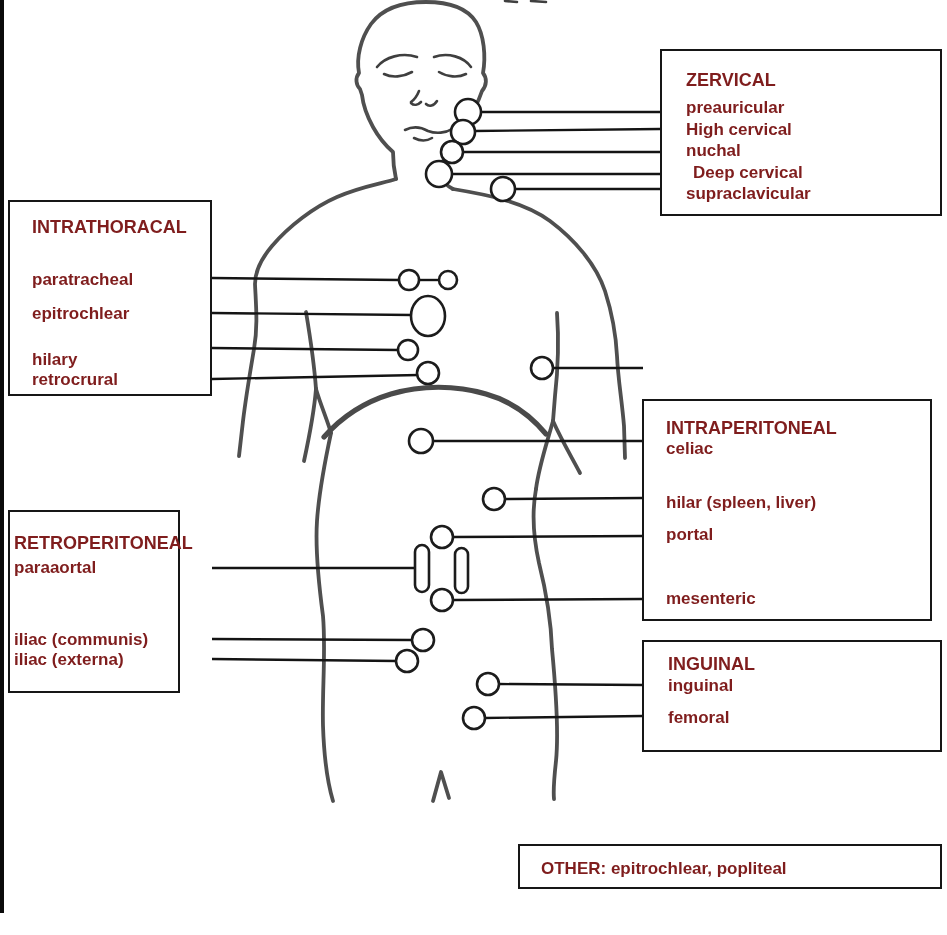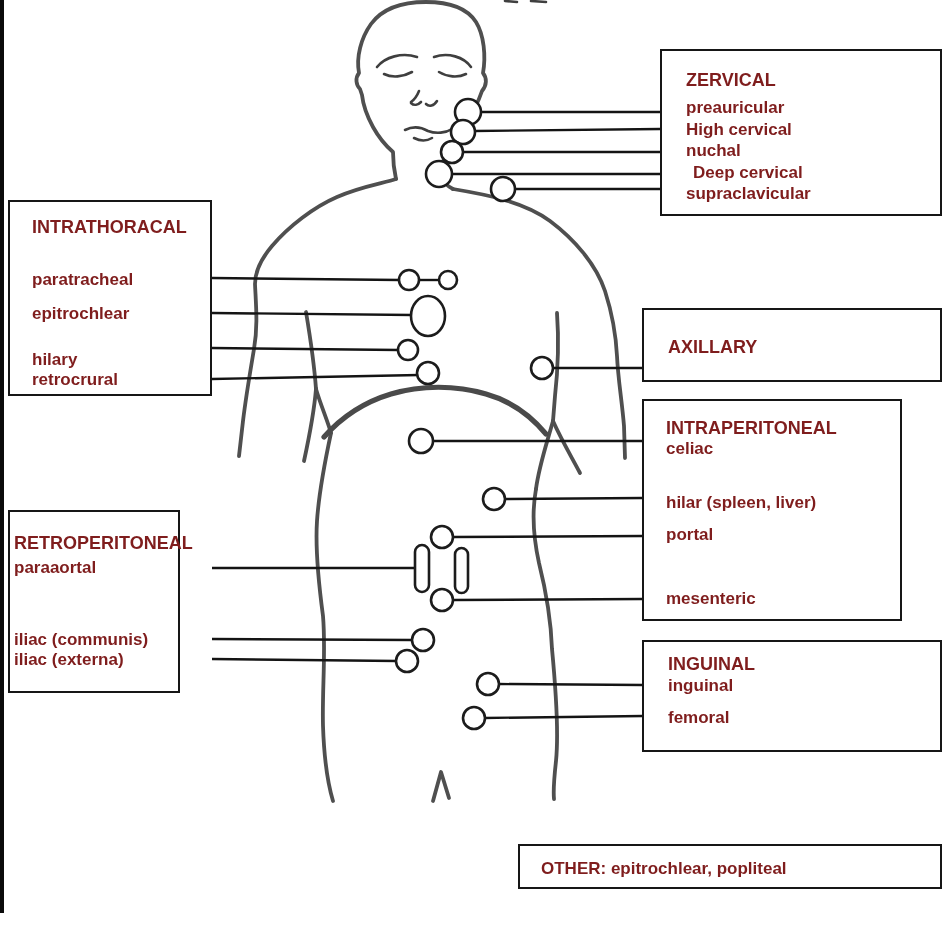--- a/index.html
+++ b/index.html
@@ -31,21 +31,21 @@
   #box-intrathoracal{left:8px;top:200px;width:204px;height:196px;}
   #box-intrathoracal .box-title{left:22px;top:14px;}
   #box-intrathoracal .i0{left:22px;top:68px;}
   #box-intrathoracal .i1{left:22px;top:102px;}
   #box-intrathoracal .i2{left:22px;top:138px;margin-top:10px;}
   #box-intrathoracal .i3{left:22px;top:168px;}
   
   #box-axillary{left:642px;top:308px;width:300px;height:74px;}
   #box-axillary .box-title{left:24px;top:26px;}
   
-  #box-intraperitoneal{left:642px;top:399px;width:260px;height:222px;}
+  #box-intraperitoneal{left:642px;top:399px;width:290px;height:222px;}
   #box-intraperitoneal .box-title{left:22px;top:16px;}
   #box-intraperitoneal .i0{left:22px;top:38px;}
   #box-intraperitoneal .i1{left:22px;top:92px;}
   #box-intraperitoneal .i2{left:22px;top:124px;}
   #box-intraperitoneal .i3{left:22px;top:188px;}
   
   #box-retroperitoneal{left:8px;top:510px;width:172px;height:183px;}
   #box-retroperitoneal .box-title{left:4px;top:20px;}
   #box-retroperitoneal .i0{left:4px;top:46px;}
   #box-retroperitoneal .i1{left:4px;top:118px;}
@@ -198,23 +198,20 @@
   </div>
 
   <div id="box-intrathoracal" class="label-box">
     <div class="box-title">INTRATHORACAL</div>
     <div class="box-item i0">paratracheal</div>
     <div class="box-item i1">epitrochlear</div>
     <div class="box-item i2">hilary</div>
     <div class="box-item i3">retrocrural</div>
   </div>
 
-  <div id="box-axillary" class="label-box">
-    <div class="box-title">AXILLARY</div>
-  </div>
 
   <div id="box-intraperitoneal" class="label-box">
     <div class="box-title">INTRAPERITONEAL</div>
     <div class="box-item i0">celiac</div>
     <div class="box-item i1">hilar (spleen, liver)</div>
     <div class="box-item i2">portal</div>
     <div class="box-item i3">mesenteric</div>
   </div>
 
   <div id="box-retroperitoneal" class="label-box">

